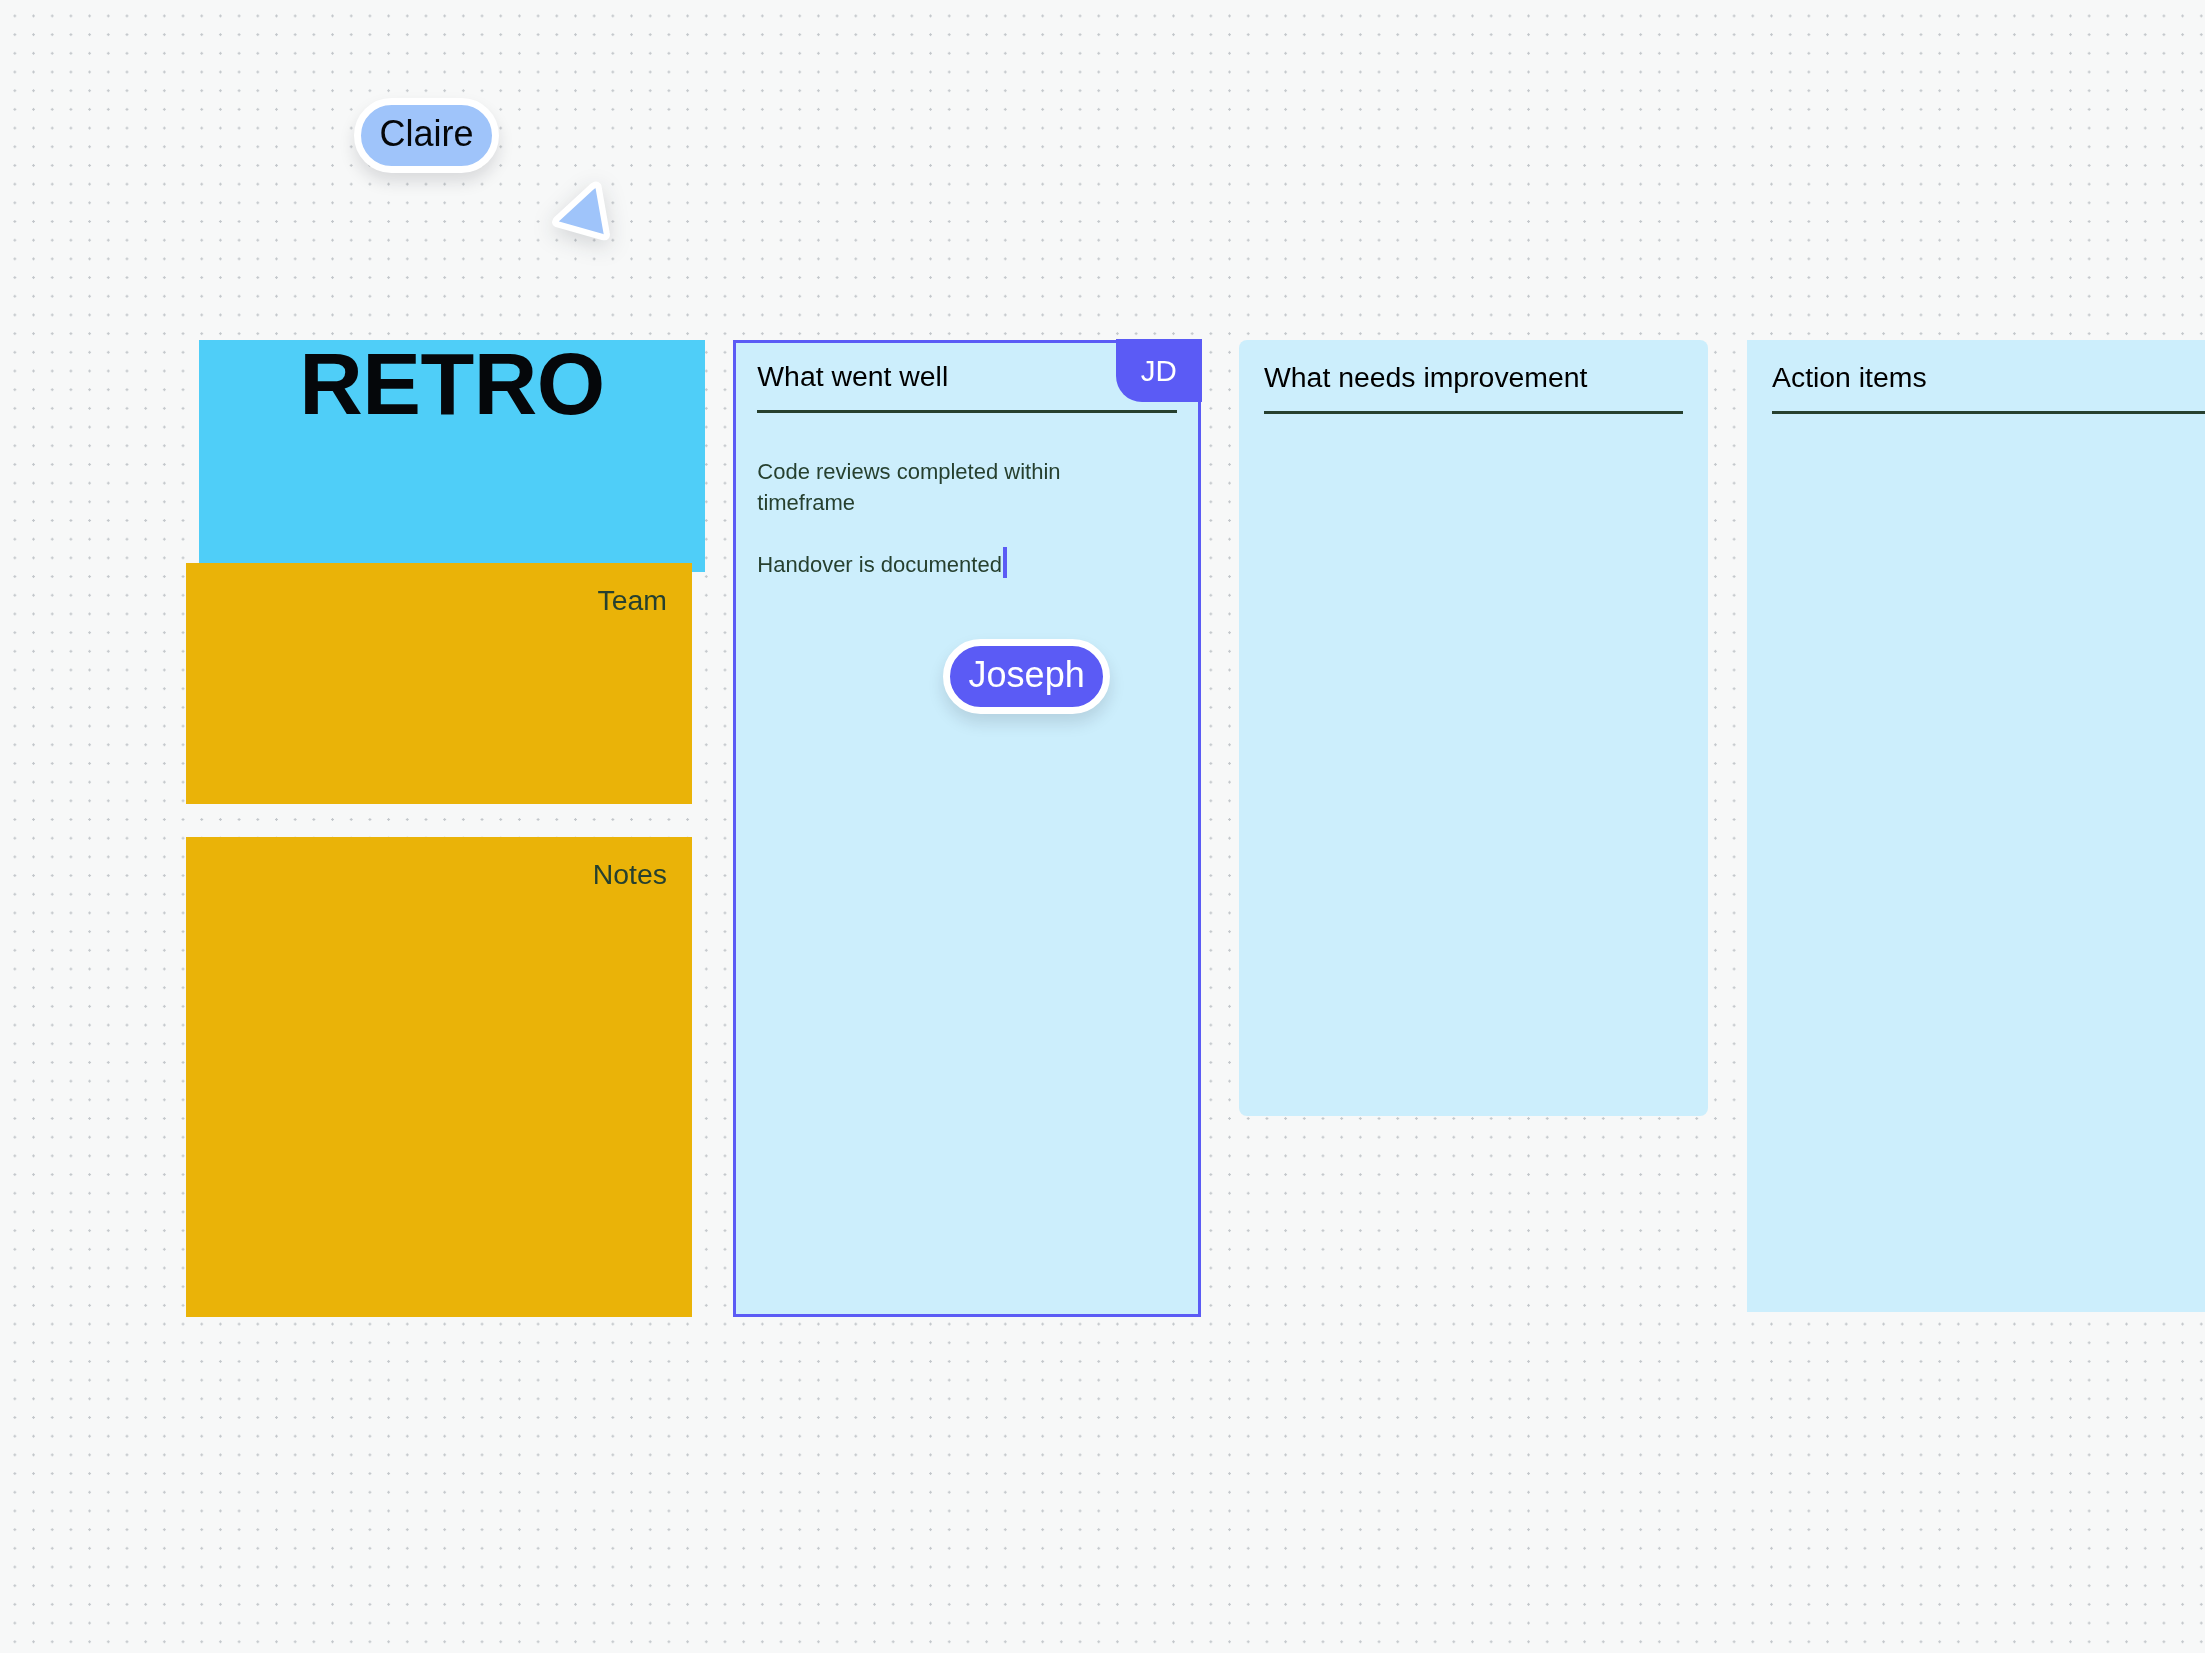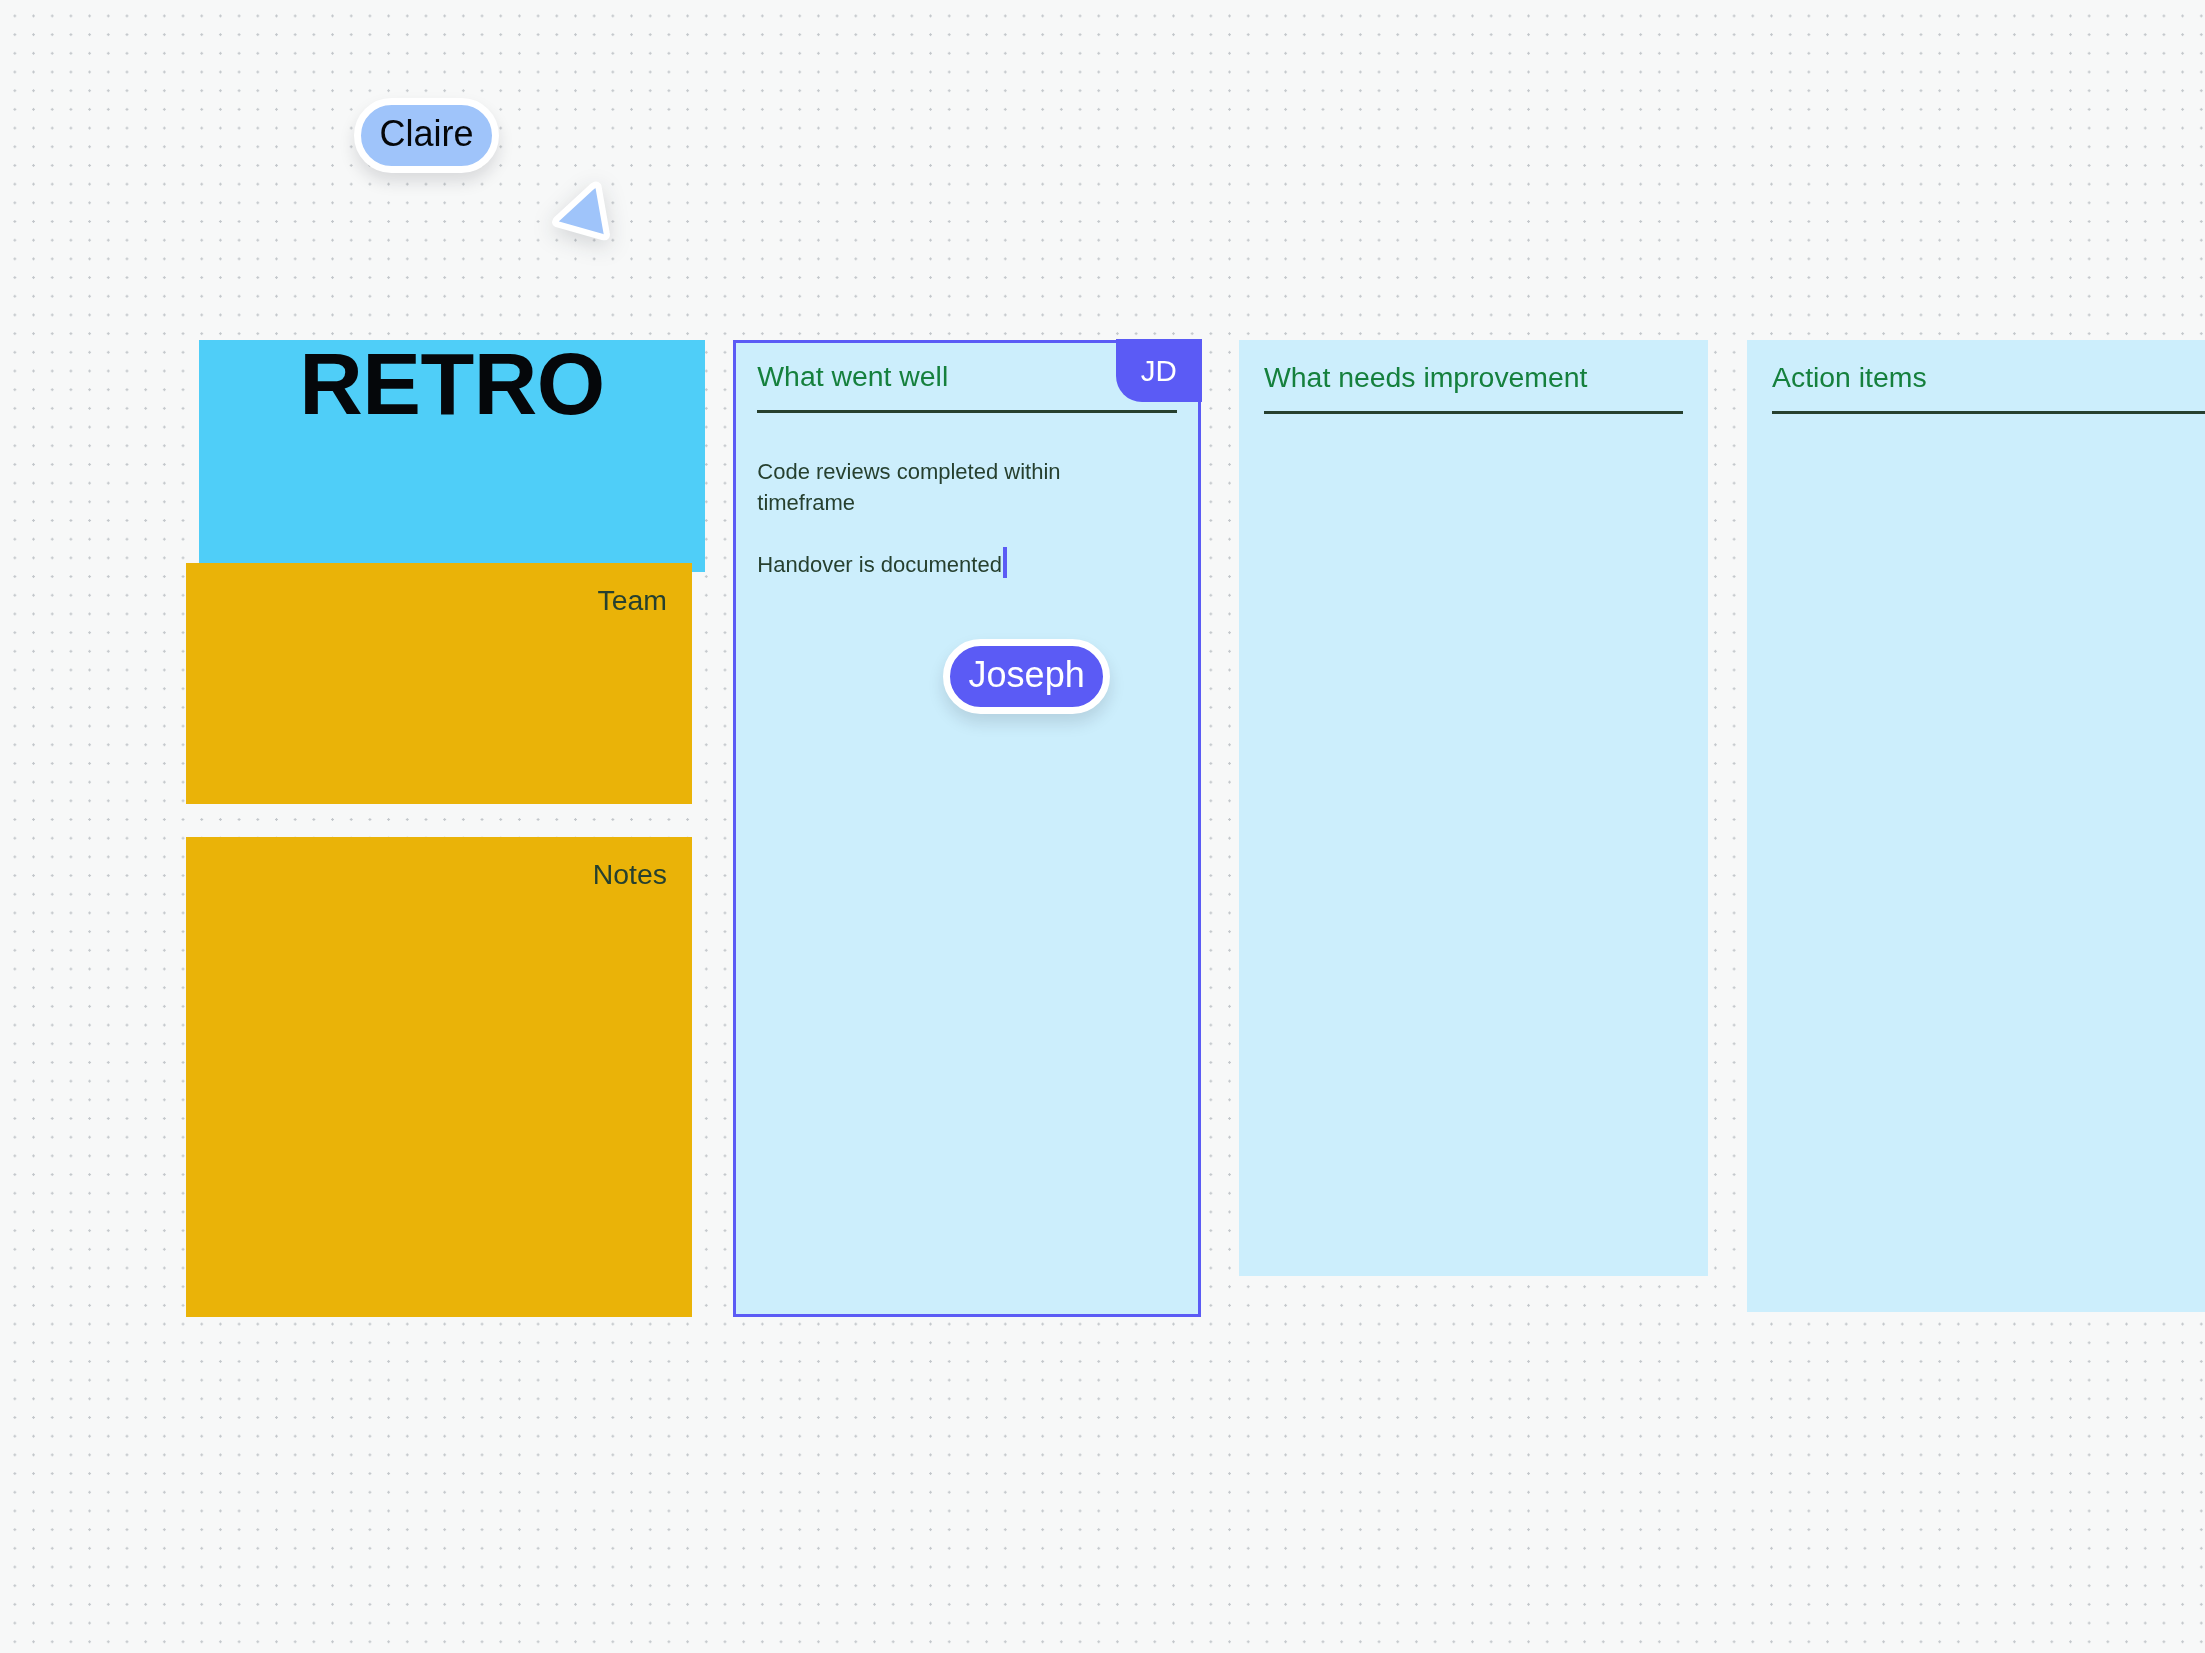--- a/index.html
+++ b/index.html
@@ -68,30 +68,30 @@
     top: 340px;
     background: #cceefc;
     box-sizing: border-box;
     padding: 22px 25px 0 25px;
   }
   .column.selected {
     border: 3.8px solid #5b5bf5;
     padding: 18px 21.3px 0 21.3px;
   }
   .col-1 { left: 733px; width: 468px; height: 977px; }
-  .col-2 { left: 1239px; width: 469px; height: 936px; }
+  .col-2 { left: 1239px; width: 469px; height: 776px; border-radius: 8px; }
   .col-3 { left: 1747px; width: 492px; height: 972px; }
 
   .col-head {
     position: relative;
     z-index: 2;
   }
   .col-title {
     font-size: 28.4px;
-    color: #15803d;
+    color: #000000;
     line-height: 1.1;
     white-space: nowrap;
     font-family: "Liberation Sans", sans-serif;
   }
   .col-rule {
     margin-top: 17.5px;
     height: 3.3px;
     background: #26402f;
     width: 100%;
   }

